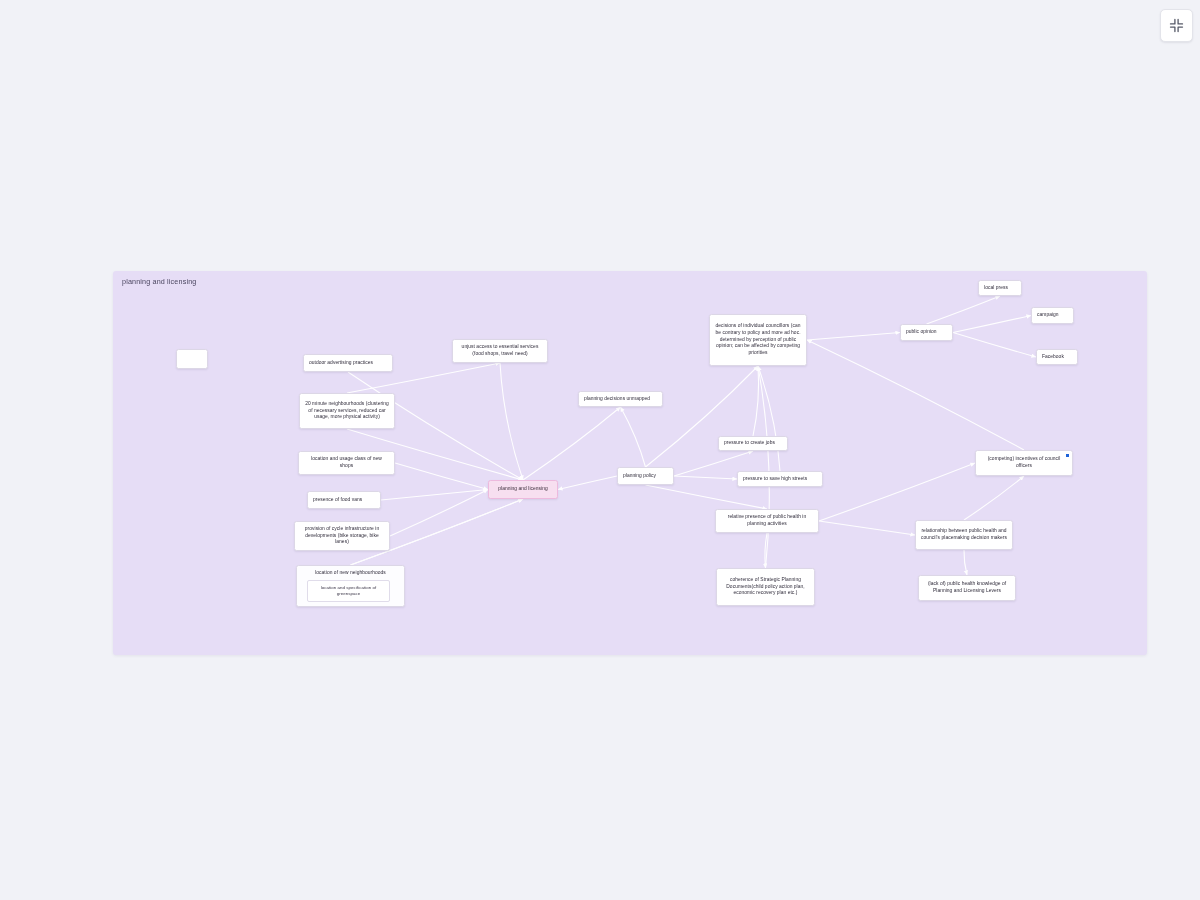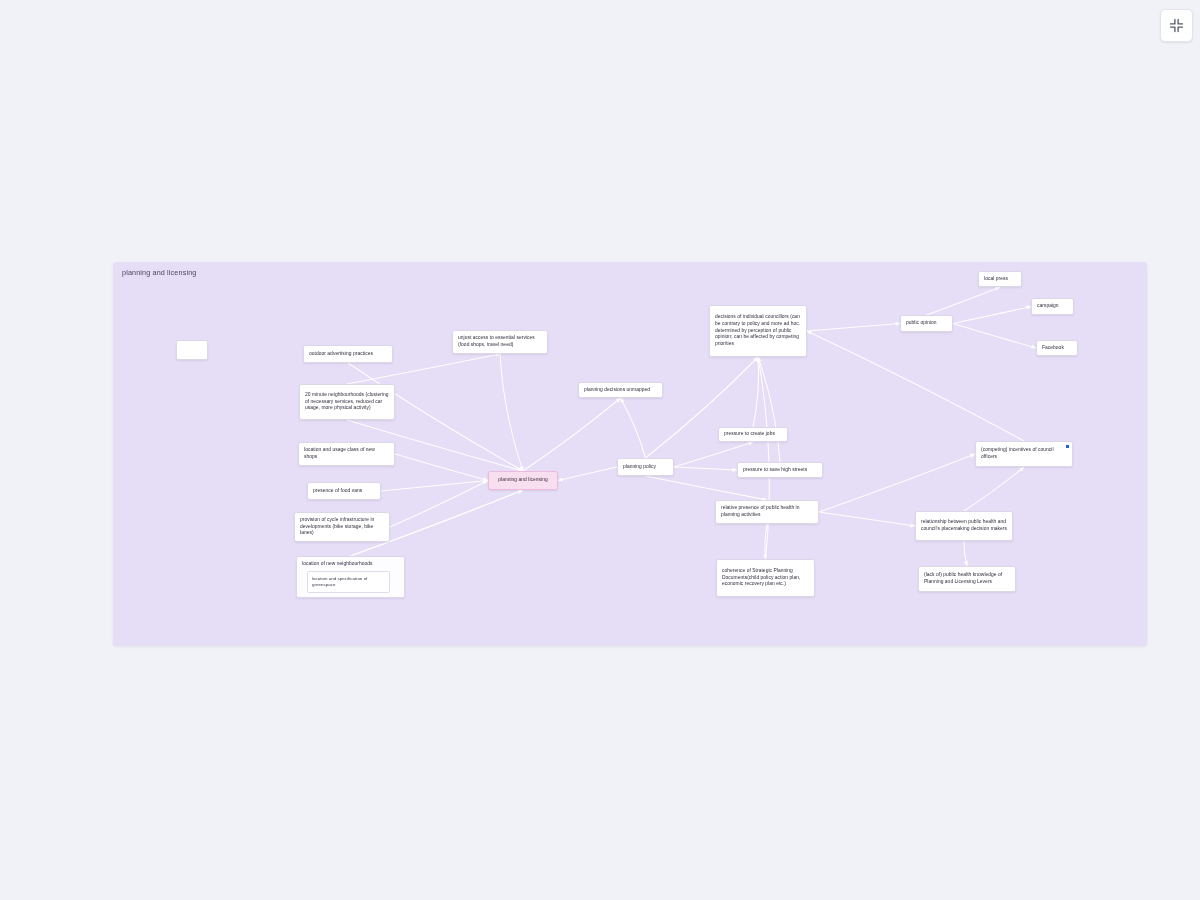--- a/index.html
+++ b/index.html
@@ -21,26 +21,27 @@
     border-radius:5px;
     box-shadow:0 1px 2px rgba(60,60,90,.10);
     display:flex;align-items:center;justify-content:center;
     cursor:pointer;
   }
   .ctrl-btn svg{display:block;}
 
   
   .canvas{
     position:absolute;
-    left:113px;top:262px;
+    left:113px;top:271px;
     width:1034px;height:384px;
     background:#e6ddf6;
     border-radius:3px;
     box-shadow:0 1px 3px rgba(60,50,90,.08);
     overflow:hidden;
+    text-align:center;
   }
   .canvas-title{
     position:absolute;left:9px;top:6px;
     font-size:7.2px;color:#4b4660;
     letter-spacing:.15px;
     white-space:nowrap;
   }
 
   
   .edges{position:absolute;left:0;top:0;width:1034px;height:384px;pointer-events:none;}

